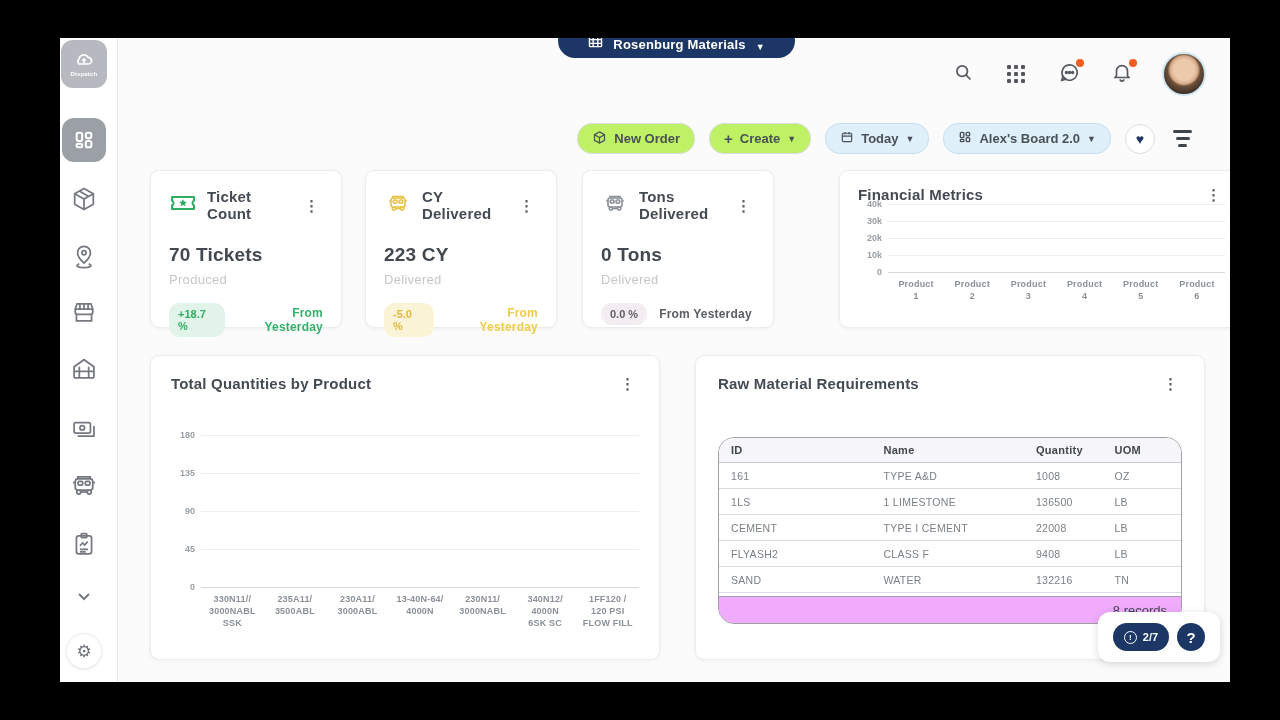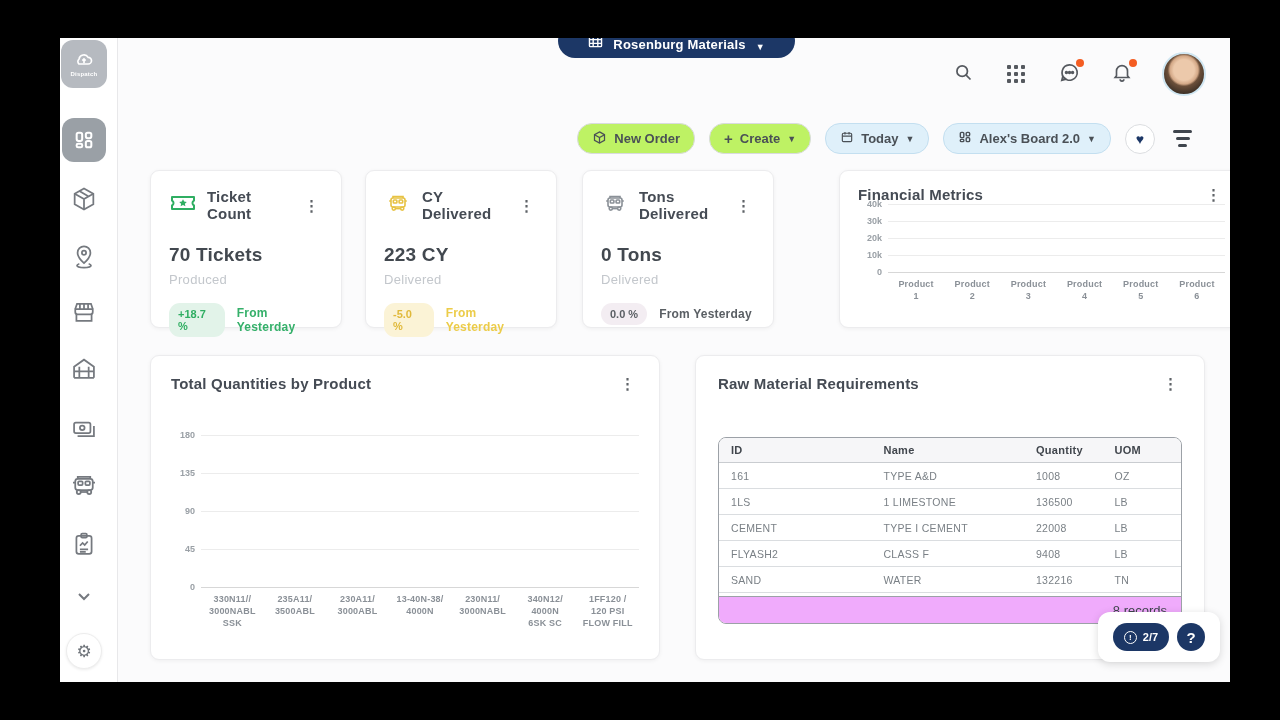--- a/index.html
+++ b/index.html
@@ -39,38 +39,38 @@
   
   .card{position:absolute;background:#fff;border:1px solid #ececee;border-radius:9px;box-shadow:0 1px 4px rgba(0,0,0,.05);box-sizing:border-box;}
   .card-head{display:flex;align-items:center;gap:10px;}
   .card-title{font-size:15px;font-weight:700;color:#454b54;letter-spacing:.2px;}
   .kebab{margin-left:auto;color:#5f6368;font-size:15px;font-weight:700;cursor:pointer;line-height:1;padding:2px 4px;}
   .kpi{padding:17px 18px;}
   .kpi-value{font-size:19px;font-weight:700;color:#42484f;margin-top:22px;letter-spacing:.2px;}
   .kpi-sub{font-size:13px;font-weight:400;color:#c3c7cc;margin-top:6px;letter-spacing:.3px;}
   .kpi-row{display:flex;align-items:center;gap:12px;margin-top:16px;}
   .badge{font-size:11px;font-weight:700;border-radius:11px;padding:5px 9px;}
-  .note{font-size:12px;font-weight:700;letter-spacing:.2px;}
+  .note{font-size:12px;font-weight:700;letter-spacing:.2px;text-align:right;}
   .g .badge{background:#e2f3e9;color:#2fae62}.g .note{color:#35b06a}
   .y .badge{background:#fbf3d6;color:#e0b93a}.y .note{color:#eccc49}
   .n .badge{background:#f3edf2;color:#5a5f64}.n .note{color:#5a5f64}
   
   .chart-wrap{position:relative;margin-top:0;}
   .plot{position:relative;}
   .gridline{position:absolute;left:0;right:0;height:1px;background:#ececec;}
   .gridline.zero{background:#d7d7d7;}
   .ytick{position:absolute;right:100%;margin-right:6px;transform:translateY(-50%);font-size:9px;font-weight:700;color:#9aa0a6;white-space:nowrap;}
   .bars{position:absolute;left:0;right:0;top:0;bottom:0;display:flex;}
   .bcol{flex:1;display:flex;align-items:flex-end;justify-content:center;}
   .bar{display:flex;flex-direction:column-reverse;}
   .seg{width:100%;}
   .xlabels{display:flex;margin-top:6px;}
   .xcol{flex:1;text-align:center;font-size:9px;font-weight:700;color:#8a9097;line-height:1.35;letter-spacing:.2px;}
   
-  .tbl{border:1.5px solid #9ca1a7;border-radius:8px;overflow:hidden;background:#fff;}
+  .tbl{border:1.5px solid #9ca1a7;border-radius:16px;overflow:hidden;background:#fff;}
   .tbl-scroll{overflow:hidden;}
   .trow{display:flex;align-items:center;height:25px;border-bottom:1px solid #dadde0;}
   .trow.head{background:#f6f6f8;height:24px;border-bottom:1px solid #c9ccd0;}
   .tcell{padding:0 12px;font-size:10.5px;color:#7a8086;letter-spacing:.3px;box-sizing:border-box;white-space:nowrap;overflow:hidden;}
   .trow.head .tcell{font-weight:700;color:#41464d;font-size:11px;}
   .c0{width:33%}.c1{width:33%}.c2{width:17%}.c3{width:17%}
   .tfoot{height:26px;display:flex;align-items:center;justify-content:flex-end;padding-right:14px;
     font-size:13px;font-weight:400;color:#3f454d;border-top:1.5px solid #9ca1a7;background:#f0abfc;}
   
   .help-card{position:absolute;left:1038px;top:574px;width:122px;height:50px;background:#fff;border-radius:12px;
@@ -491,21 +491,21 @@
           </div>
           <div class="xcol">
             <div>235A11/</div>
             <div>3500ABL</div>
           </div>
           <div class="xcol">
             <div>230A11/</div>
             <div>3000ABL</div>
           </div>
           <div class="xcol">
-            <div>13-40N-38/</div>
+            <div>13-40N-64/</div>
             <div>4000N</div>
           </div>
           <div class="xcol">
             <div>230N11/</div>
             <div>3000NABL</div>
           </div>
           <div class="xcol">
             <div>340N12/</div>
             <div>4000N</div>
             <div>6SK SC</div>

